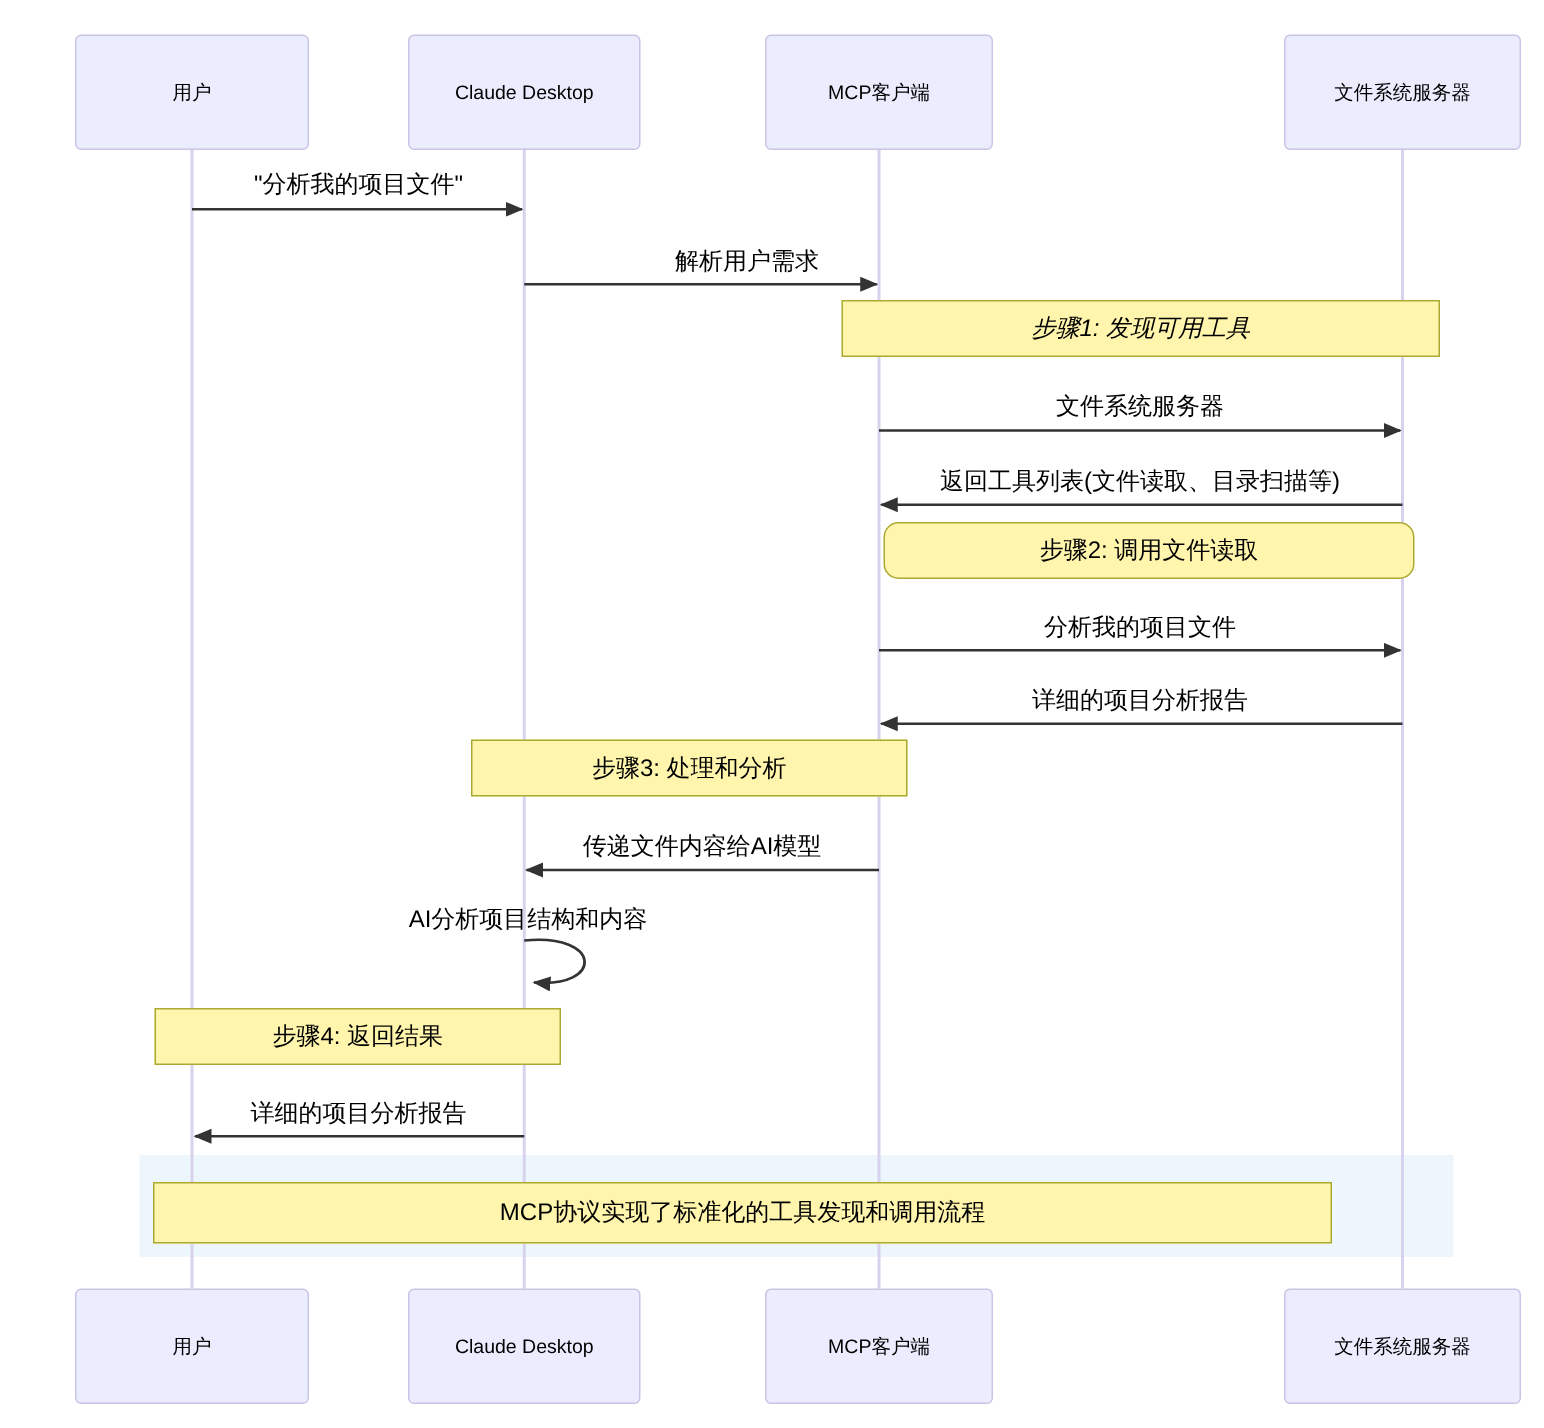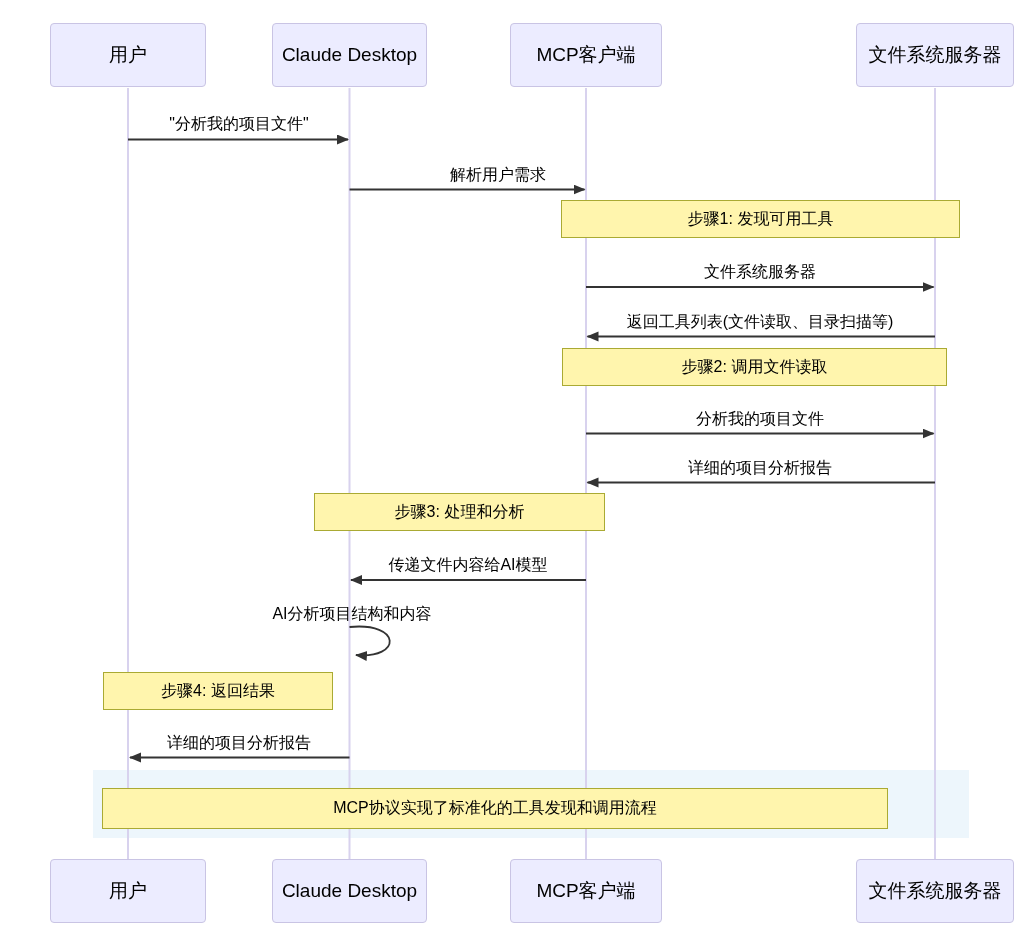--- a/index.html
+++ b/index.html
@@ -13,26 +13,26 @@
     overflow: hidden;
   }
   .layer { position: absolute; left: 0; top: 0; }
   .hl-rect {
     position: absolute;
     left: 93px; top: 770px; width: 876px; height: 68px;
     background: #EDF6FC;
   }
   .actor {
     position: absolute;
-    height: 64px;
+    height: 77px;
     background: #ECECFF;
     border: 1px solid #C9C4E4;
     border-radius: 4px;
     display: flex; align-items: center; justify-content: center;
-    font-size: 19px;
+    font-size: 13px;
     box-sizing: border-box;
     z-index: 4;
   }
   .note {
     position: absolute;
     background: #FFF5AD;
     border: 1px solid #AAAA33;
     display: flex; align-items: center; justify-content: center;
     font-size: 16px;
     box-sizing: border-box;
@@ -81,24 +81,24 @@
   <div class="msg" style="left:239px; top:113px;">"分析我的项目文件"</div>
   <div class="msg" style="left:468px; top:164px;margin-left:30px;">解析用户需求</div>
   <div class="msg" style="left:760px; top:261px;">文件系统服务器</div>
   <div class="msg" style="left:760px; top:311px;text-align:center;">返回工具列表(文件读取、目录扫描等)</div>
   <div class="msg" style="left:760px; top:408px;">分析我的项目文件</div>
   <div class="msg" style="left:760px; top:457px;">详细的项目分析报告</div>
   <div class="msg" style="left:468px; top:554px;">传递文件内容给AI模型</div>
   <div class="msg" style="left:352px; top:603px;">AI分析项目结构和内容</div>
   <div class="msg" style="left:239px; top:732px;">详细的项目分析报告</div>
 
-  <div class="note" style="left:561px; top:200px; width:399px; height:38px;">步骤1: 发现可用工具</div>
-  <div class="note" style="left:562px; top:348px; width:385px; height:38px;">步骤2: 调用文件读取</div>
+  <div class="note" style="left:561px; top:200px; width:399px; height:38px;font-style:italic;">步骤1: 发现可用工具</div>
+  <div class="note" style="left:589px; top:348px; width:354px; height:38px;border-radius:10px;">步骤2: 调用文件读取</div>
   <div class="note" style="left:314px; top:493px; width:291px; height:38px;">步骤3: 处理和分析</div>
-  <div class="note" style="left:103px; top:672px; width:230px; height:38px;">步骤4: 返回结果</div>
+  <div class="note" style="left:103px; top:672px; width:271px; height:38px;">步骤4: 返回结果</div>
   <div class="note" style="left:102px; top:788px; width:786px; height:41px;">MCP协议实现了标准化的工具发现和调用流程</div>
 
   <div class="actor" style="left:50px;  top:23px; width:156px;">用户</div>
   <div class="actor" style="left:272px; top:23px; width:155px;">Claude Desktop</div>
   <div class="actor" style="left:510px; top:23px; width:152px;">MCP客户端</div>
   <div class="actor" style="left:856px; top:23px; width:158px;">文件系统服务器</div>
 
   <div class="actor" style="left:50px;  top:859px; width:156px;">用户</div>
   <div class="actor" style="left:272px; top:859px; width:155px;">Claude Desktop</div>
   <div class="actor" style="left:510px; top:859px; width:152px;">MCP客户端</div>

